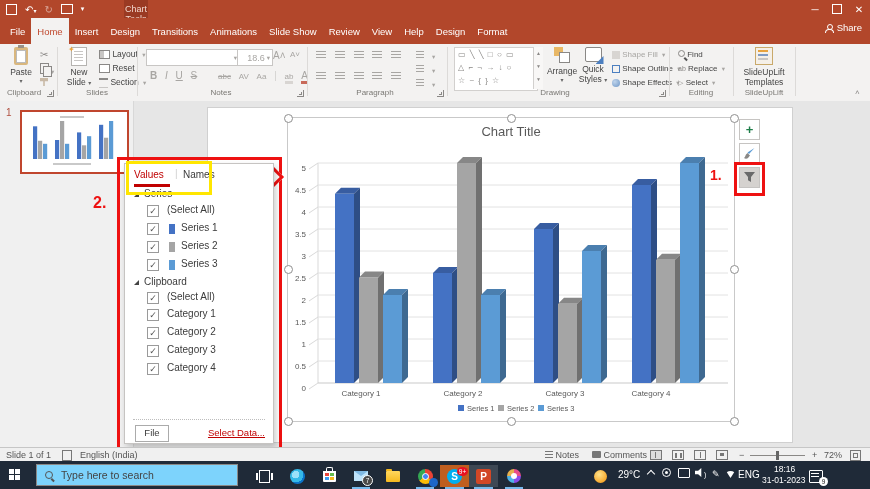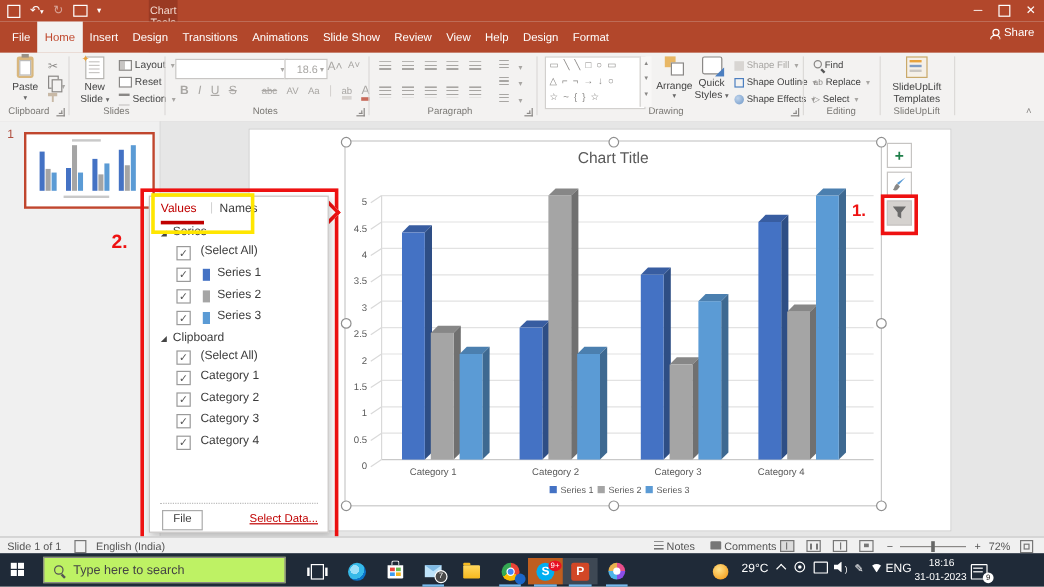--- a/index.html
+++ b/index.html
@@ -76,21 +76,21 @@
 
 #statusbar{position:absolute;left:0;top:447px;width:870px;height:14px;background:#F0F0F0;border-top:1px solid #C6C6C6;font-size:9px;color:#555;}
 .sbitem{position:absolute;top:2px;}
 #zoomslider{position:absolute;top:7px;height:1px;background:#8a8886;}
 #zoomthumb{position:absolute;top:-4px;width:3px;height:9px;background:#666;}
 .viewico{position:absolute;top:2px;width:12px;height:10px;border:1px solid #777;box-sizing:border-box;}
 
 #taskbar{position:absolute;left:0;top:461px;width:870px;height:28px;background:#1F2A38;}
 #startbtn{position:absolute;left:9px;top:8px;width:12px;height:12px;display:grid;grid-template-columns:5px 5px;grid-template-rows:5px 5px;gap:1px;}
 #startbtn span{background:#fff;}
-#searchbox{position:absolute;left:36px;top:464px;width:202px;height:22px;background:#bef264;border:1px solid #8a8886;display:flex;align-items:center;gap:8px;padding-left:8px;color:#444;font-size:10.5px;box-sizing:border-box;}
+#searchbox{position:absolute;left:36px;top:464px;width:202px;height:22px;background:#7dd3fc;border:1px solid #8a8886;display:flex;align-items:center;gap:8px;padding-left:8px;color:#444;font-size:10.5px;box-sizing:border-box;}
 .mag{width:8px;height:8px;border:1.5px solid #555;border-radius:50%;position:relative;display:inline-block;box-sizing:border-box;}
 .mag:after{content:"";position:absolute;left:6px;top:6px;width:4px;height:1.5px;background:#555;transform:rotate(45deg);transform-origin:0 0;}
 .tbicon{position:absolute;top:465px;width:28px;height:22px;display:flex;align-items:center;justify-content:center;}
 .underline{position:absolute;top:486.5px;height:2.5px;background:#76B9ED;}
 .traytxt{position:absolute;color:#fff;font-size:10px;}
 .badge{position:absolute;background:#E81123;color:#fff;font-size:6.5px;border-radius:50%;min-width:9px;height:9px;line-height:9px;text-align:center;}
 </style>
 </head>
 <body>
 

